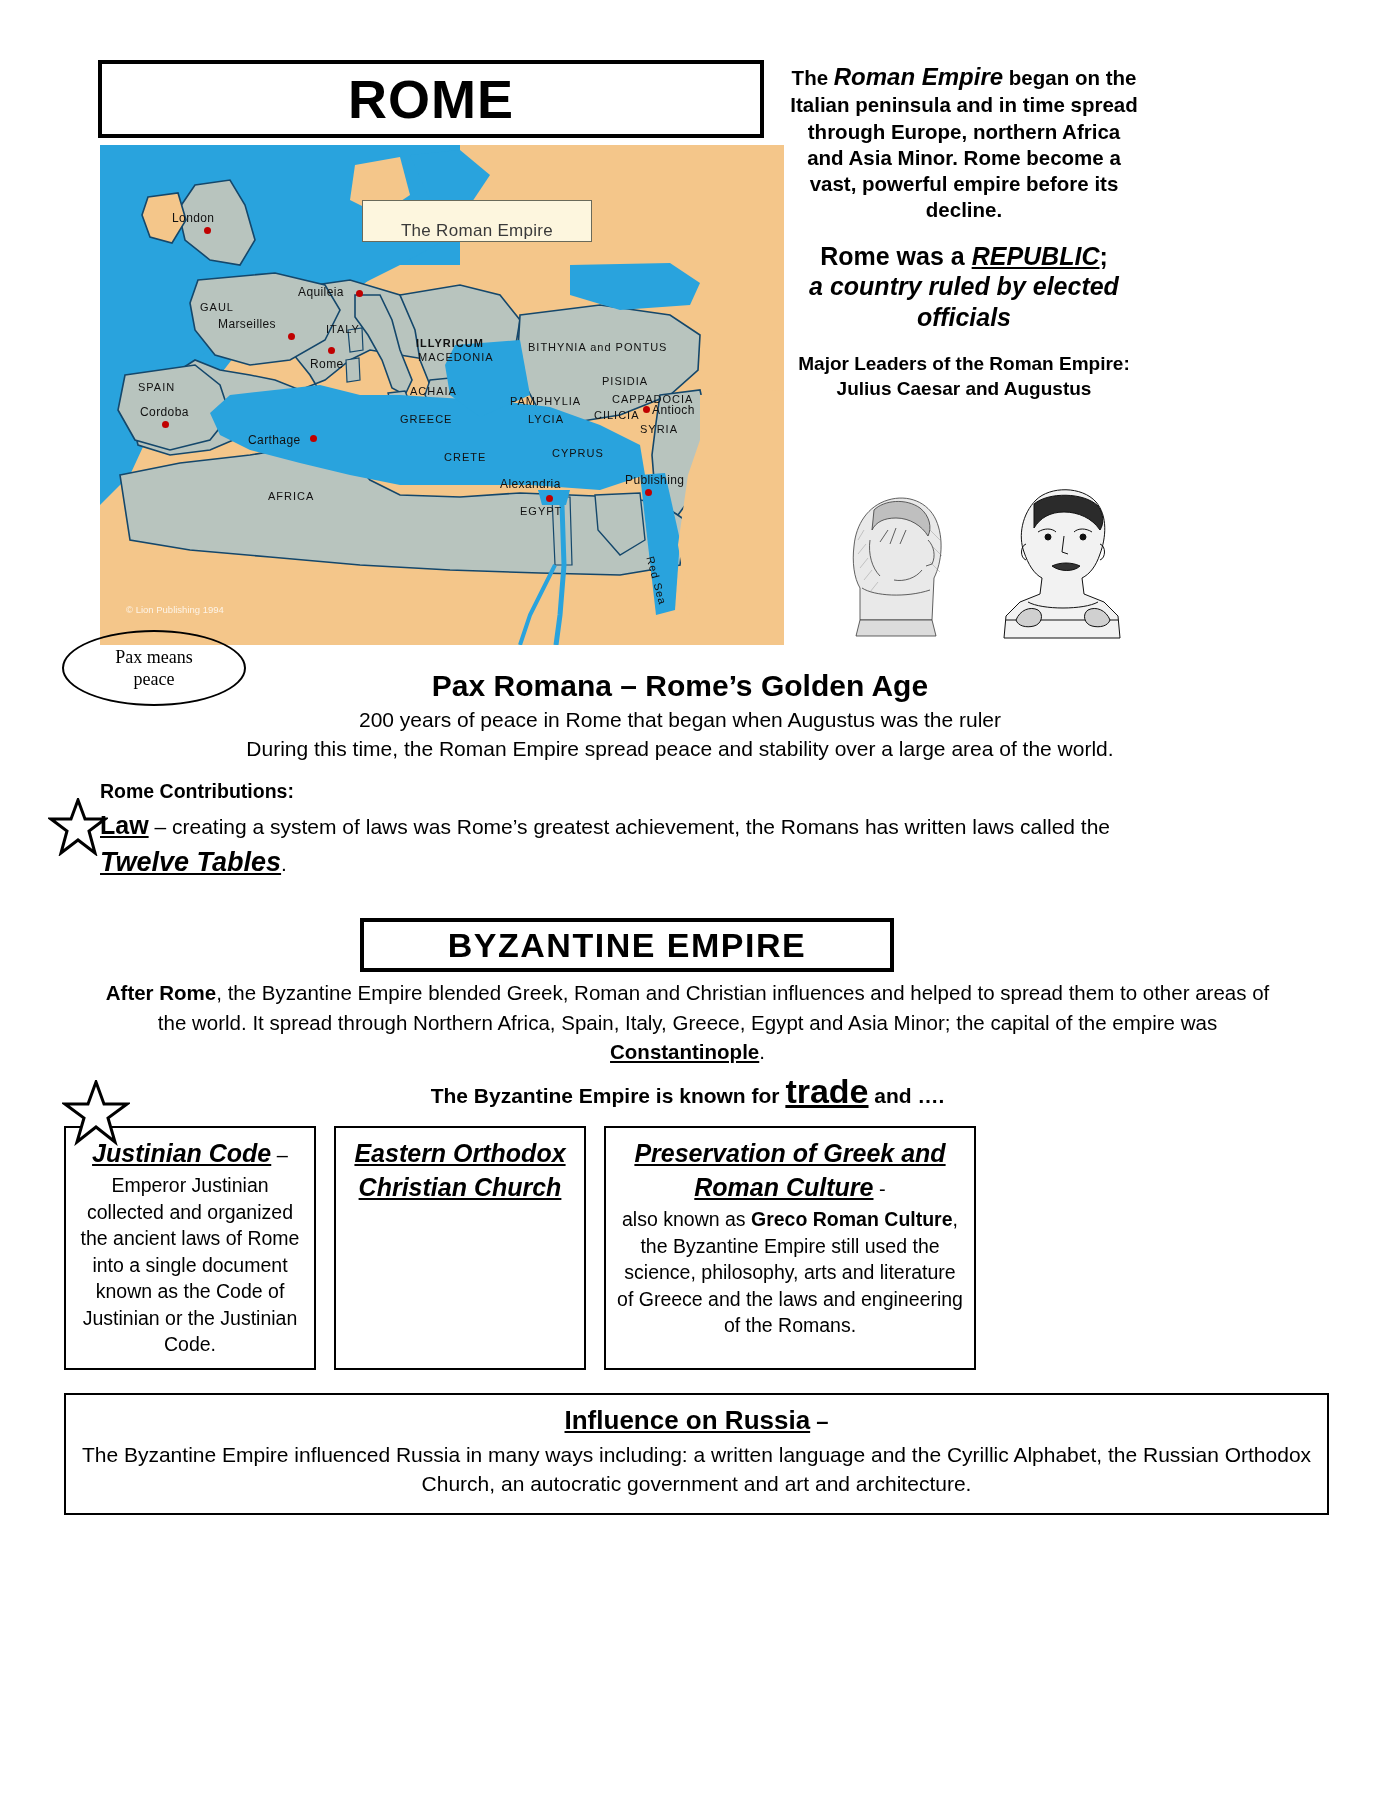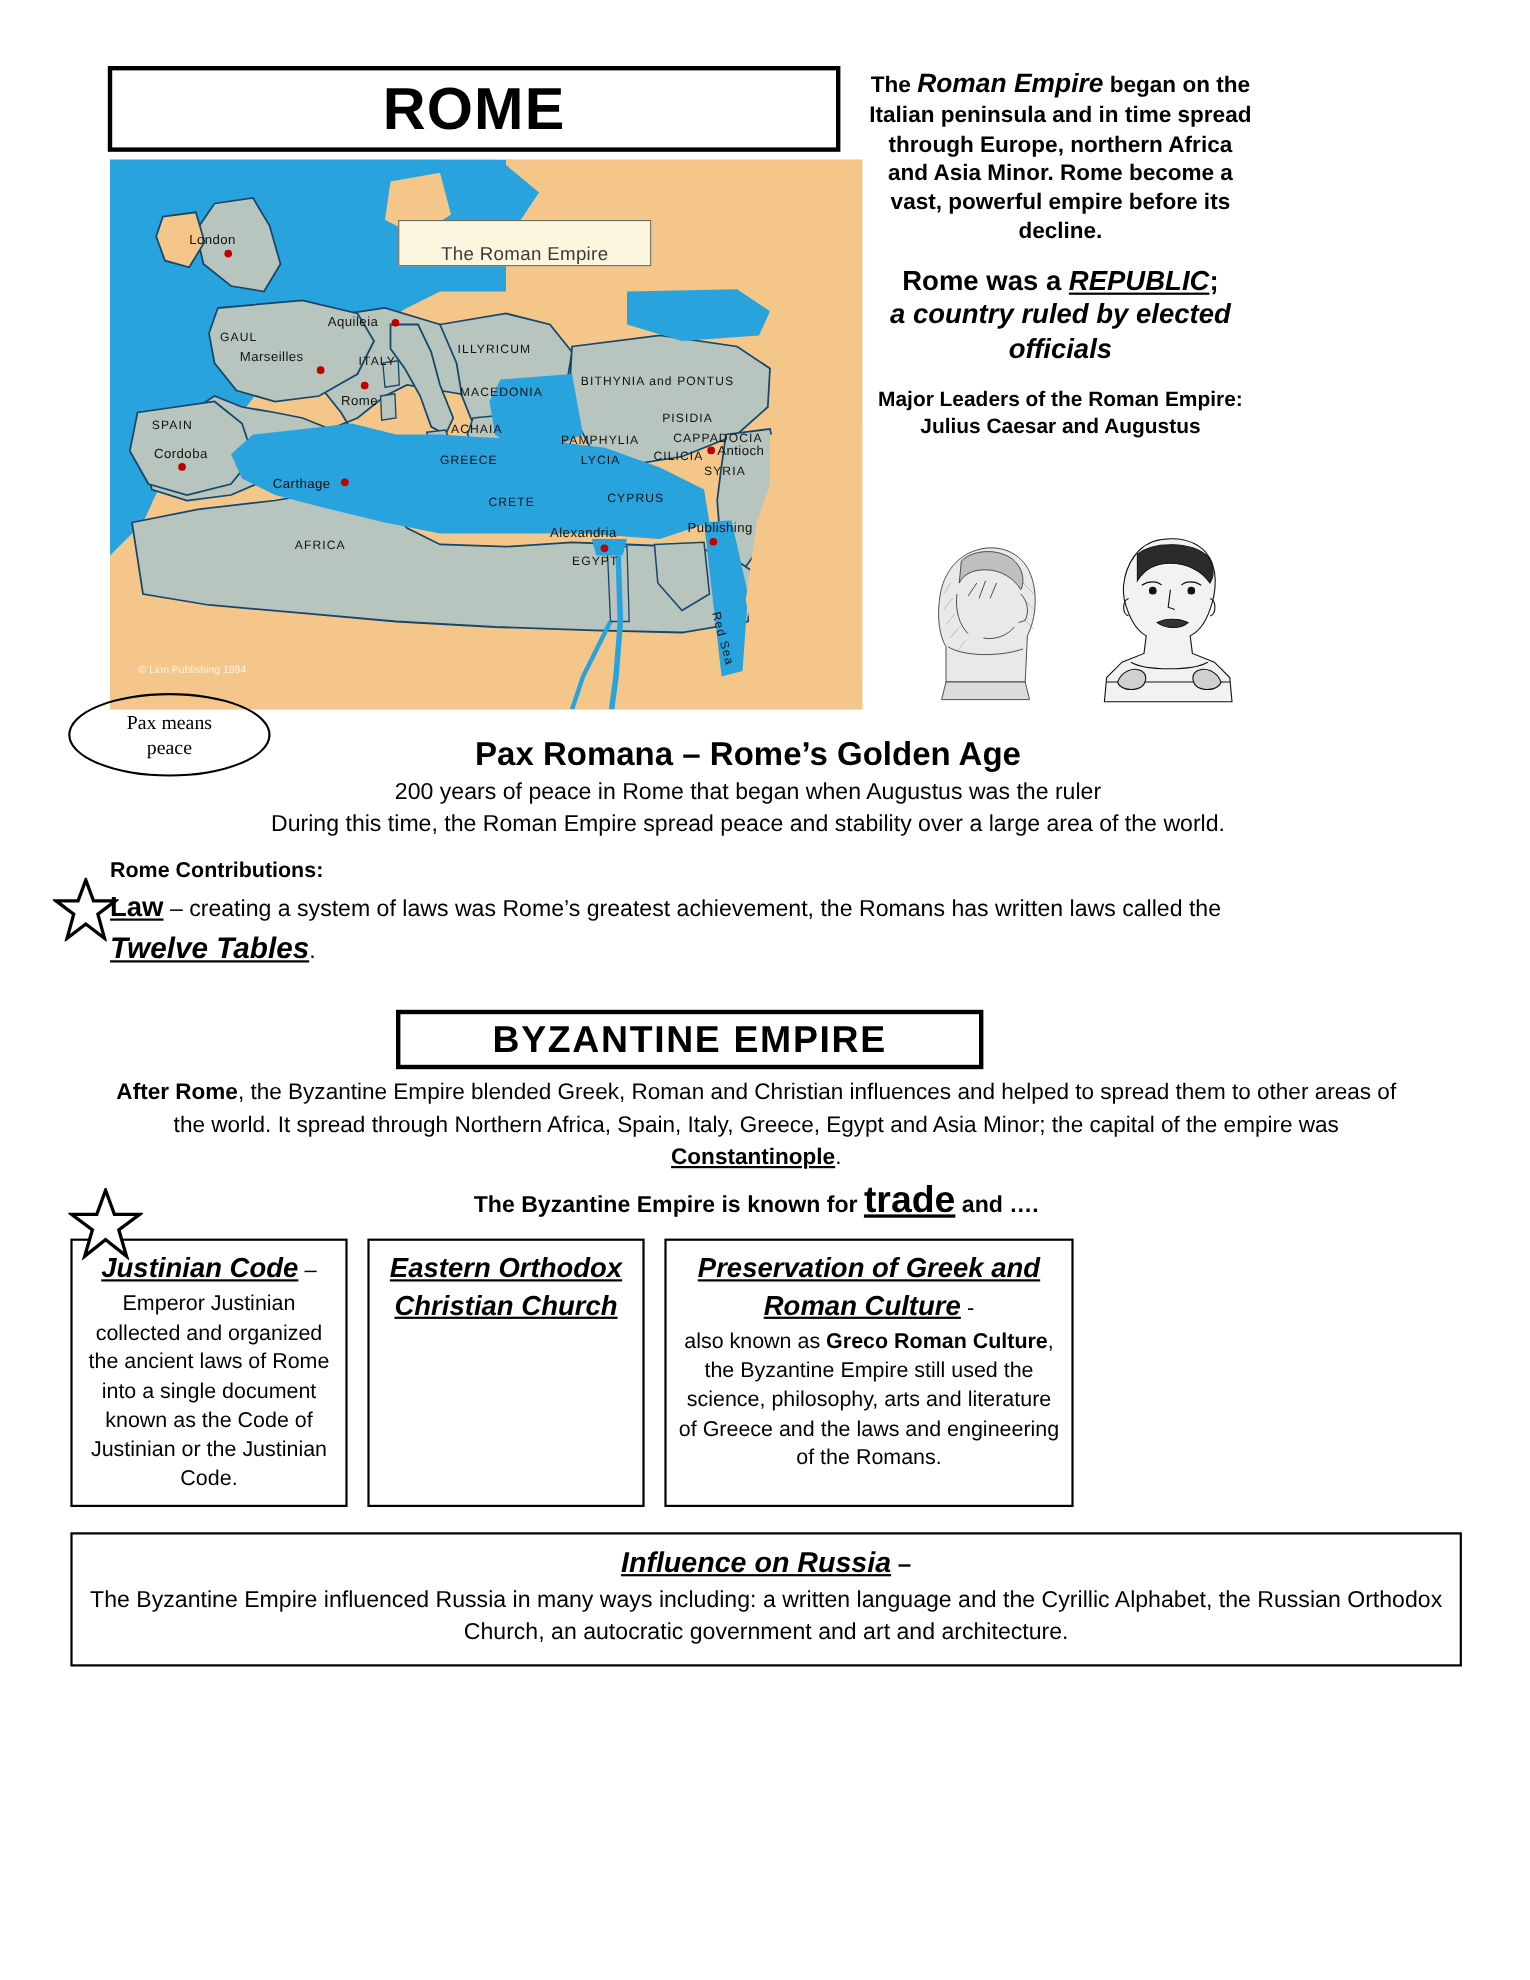--- a/index.html
+++ b/index.html
@@ -325,21 +325,20 @@
     top: 1393px;
     width: 1265px;
     border: 2px solid #000;
     box-sizing: border-box;
     padding: 10px 12px 14px 12px;
     text-align: center;
   }
   .influence-head {
     font-size: 26px;
     font-weight: bold;
-    font-style: italic;
     text-decoration: underline;
     display: inline;
   }
   .influence-head-tail {
     font-size: 22px;
     font-weight: bold;
     font-style: normal;
     text-decoration: none;
   }
   .influence-body {
@@ -448,21 +447,21 @@
 
     <div class="map-label city" style="left:400px; top:332px;">Alexandria</div>
     <div class="city-dot" style="left:446px; top:350px;"></div>
 
     <div class="map-label city" style="left:525px; top:328px;">Publishing</div>
     <div class="city-dot" style="left:545px; top:344px;"></div>
 
     <div class="map-label region" style="left:100px; top:156px;">GAUL</div>
     <div class="map-label region" style="left:38px; top:236px;">SPAIN</div>
     <div class="map-label region" style="left:226px; top:178px;">ITALY</div>
-    <div class="map-label region" style="left:316px; top:167px;">ILLYRICUM</div>
+    <div class="map-label region" style="left:316px; top:192px;font-weight:bold;">ILLYRICUM</div>
     <div class="map-label region" style="left:318px; top:206px;">MACEDONIA</div>
     <div class="map-label region" style="left:310px; top:240px;">ACHAIA</div>
     <div class="map-label region" style="left:300px; top:268px;">GREECE</div>
     <div class="map-label region" style="left:344px; top:306px;">CRETE</div>
     <div class="map-label region" style="left:428px; top:196px;">BITHYNIA and PONTUS</div>
     <div class="map-label region" style="left:478px; top:230px;padding-left:24px;">PISIDIA</div>
     <div class="map-label region" style="left:512px; top:248px;">CAPPADOCIA</div>
     <div class="map-label region" style="left:410px; top:250px;">PAMPHYLIA</div>
     <div class="map-label region" style="left:428px; top:268px;">LYCIA</div>
     <div class="map-label region" style="left:494px; top:264px;">CILICIA</div>

